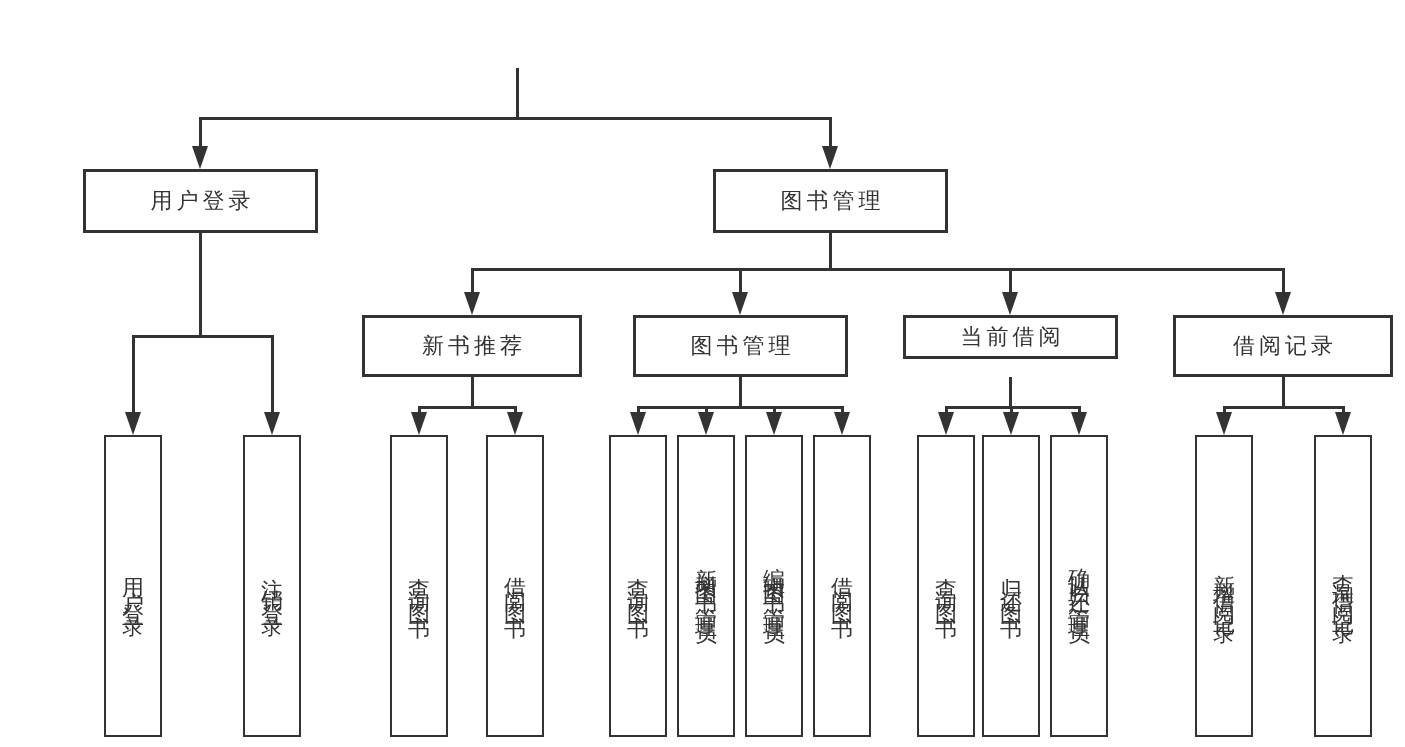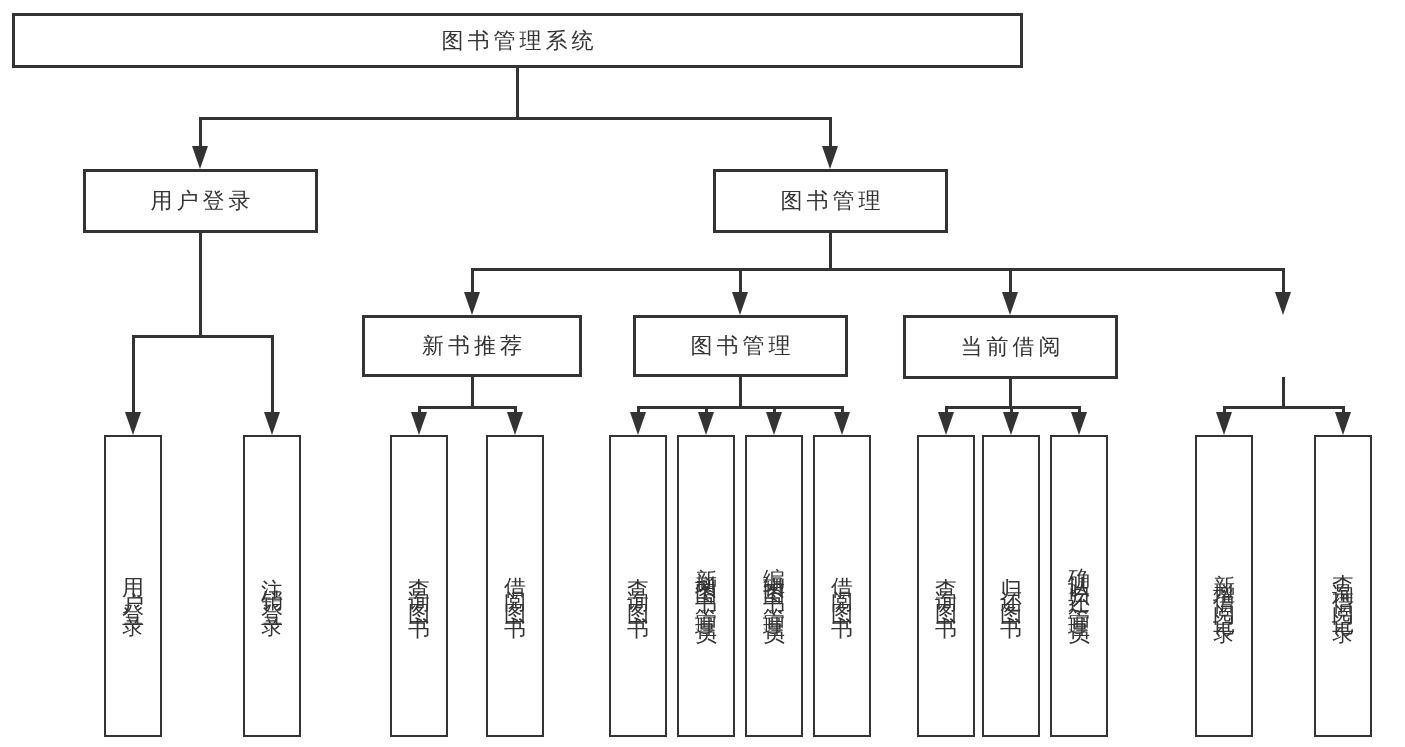--- a/index.html
+++ b/index.html
@@ -69,32 +69,32 @@
     letter-spacing: 1px;
     color: #b4b4b4;
     z-index: 5;
   }
 </style>
 </head>
 <body>
 
 <div class="canvas">
 
-  <div class="box" style="left:12px; top:13px; width:1011px; height:55px;">图书管理系统</div>
 
   <div class="box" style="left:83px; top:169px; width:235px; height:64px;">用户登录</div>
 
   <div class="box" style="left:713px; top:169px; width:235px; height:64px;">图书管理</div>
 
   <div class="box" style="left:362px; top:315px; width:220px; height:62px;">新书推荐</div>
 
   <div class="box" style="left:633px; top:315px; width:215px; height:62px;">图书管理</div>
 
-  <div class="box" style="left:903px; top:315px; width:215px; height:64px;">当前借阅</div>
+  <div class="box" style="left:903px; top:315px; width:215px; height:44px;">当前借阅</div>
 
+  <div class="box" style="left:1173px; top:315px; width:220px; height:62px;">借阅记录</div>
 
   <div class="vbox" style="left:104px;">
     <span class="vtxt">用户登录</span>
   </div>
   <div class="vbox" style="left:243px;">
     <span class="vtxt">注销登录</span>
   </div>
 
   <div class="vbox" style="left:390px;">
     <span class="vtxt">查询图书</span>

